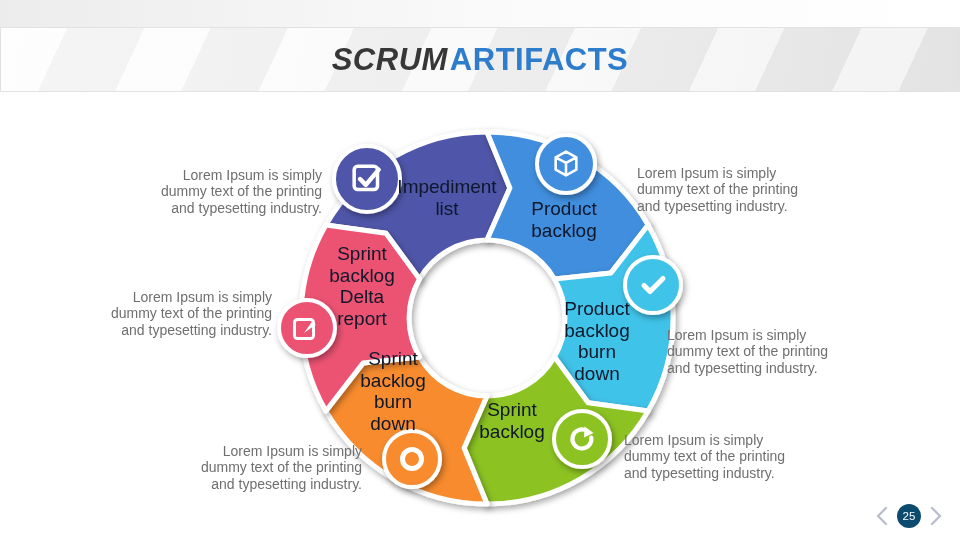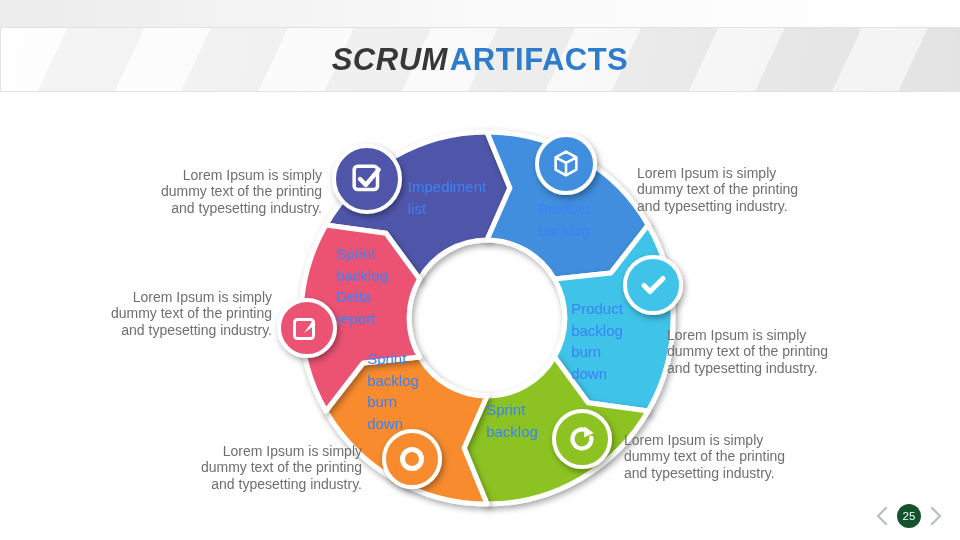--- a/index.html
+++ b/index.html
@@ -22,38 +22,38 @@
   }
   .slide-title{
     margin:0;font-size:31px;font-weight:bold;letter-spacing:0.5px;line-height:1;
   }
   .slide-title .t1{color:#373737;font-style:italic;}
   .slide-title .t2{color:#2e7ccc;margin-left:2px;}
   
   #wheel-svg{position:absolute;left:0;top:0;width:960px;height:540px;}
   .seg-label{
     position:absolute;transform:translate(-50%,-50%);
-    color:#3b82f6;font-size:15px;line-height:21.5px;text-align:left;
+    color:#0f172a;font-size:19px;line-height:21.5px;text-align:center;
     white-space:pre-line;pointer-events:none;
   }
   
   .note{
     position:absolute;color:#6f6f6f;font-size:14px;line-height:16.3px;
     white-space:pre-line;
   }
   .note.right{text-align:right;}
   .note.left{text-align:left;}
   
   .footer-nav{
     position:absolute;right:18px;bottom:11px;height:26px;
     display:flex;align-items:center;gap:9px;
   }
   .nav-chevron{display:block;cursor:pointer;}
   .page-badge{
-    width:24px;height:24px;border-radius:50%;background:#14532d;
+    width:24px;height:24px;border-radius:50%;background:#0c4a6e;
     color:#ffffff;font-size:11.5px;display:flex;align-items:center;justify-content:center;
   }
 </style>
 </head>
 <body>
 
 <div class="top-strip"></div>
 
 <div class="header-band">
   <h1 class="slide-title"><span class="t1">SCRUM</span><span class="t2">ARTIFACTS</span></h1>

